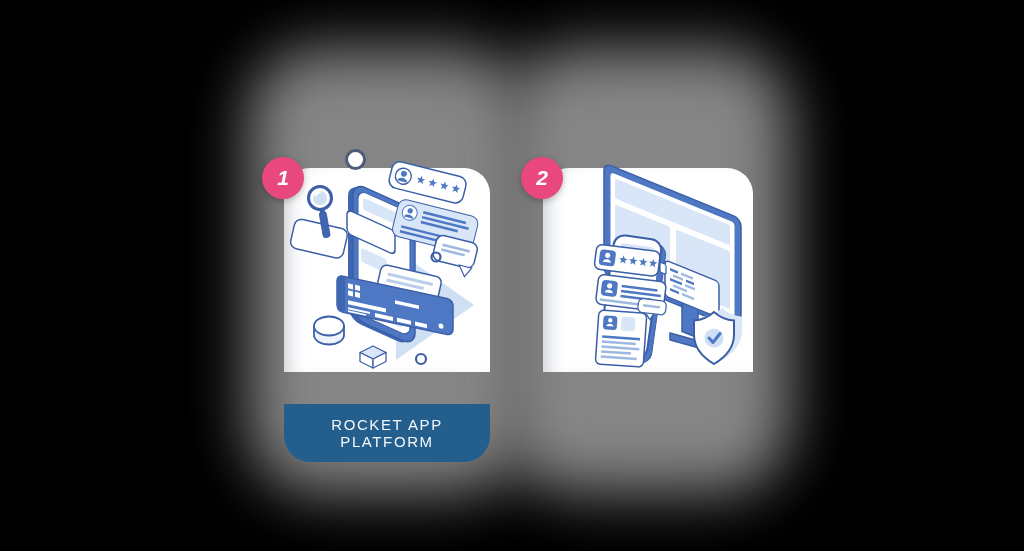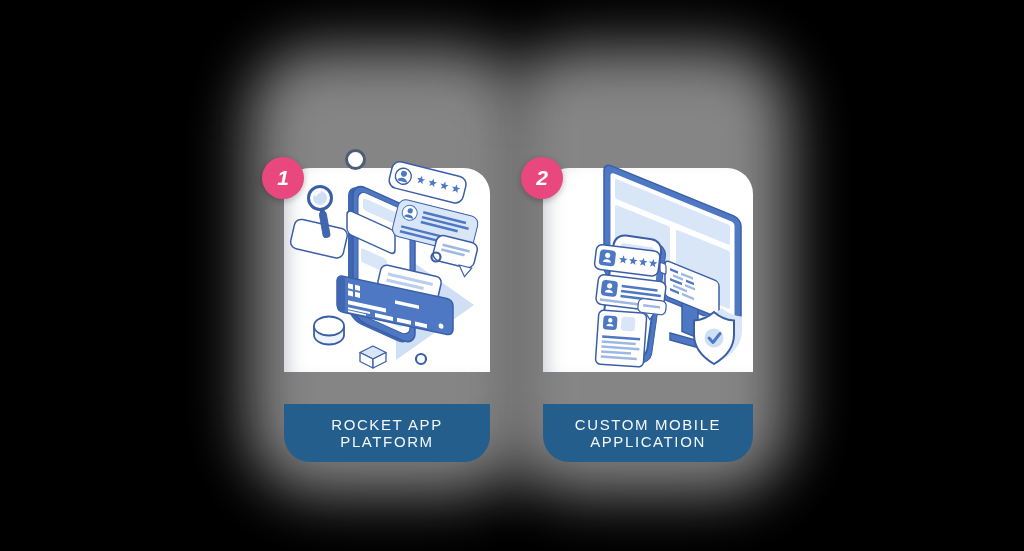--- a/index.html
+++ b/index.html
@@ -252,20 +252,16 @@
     </g>
 
     <g>
       <path d="M171,144 c6,5.5 13,8 20,8.5 v14 c0,14 -9,23 -20,29.5 c-11,-6.5 -20,-15.5 -20,-29.5 v-14 c7,-0.5 14,-3 20,-8.5 z" transform="translate(8,-4)" fill="#d9e6f8"></path>
       <path d="M171,144 c6,5.5 13,8 20,8.5 v14 c0,14 -9,23 -20,29.5 c-11,-6.5 -20,-15.5 -20,-29.5 v-14 c7,-0.5 14,-3 20,-8.5 z" fill="#ffffff" stroke="#3b5fa7" stroke-width="2"></path>
       <circle cx="171" cy="170" r="9.5" fill="#cfe0f5"></circle>
       <path d="M166,170 l4,4.5 l7,-9" stroke="#4e78c4" stroke-width="3" fill="none" stroke-linecap="round" stroke-linejoin="round"></path>
     </g>
   </svg>
 
-  <div class="card-footer">
-    <div class="card-title">CUSTOM MOBILE
-APPLICATION</div>
-  </div>
   <div class="badge">
     <span>2</span>
   </div>
 </div>
 
 </body></html>

